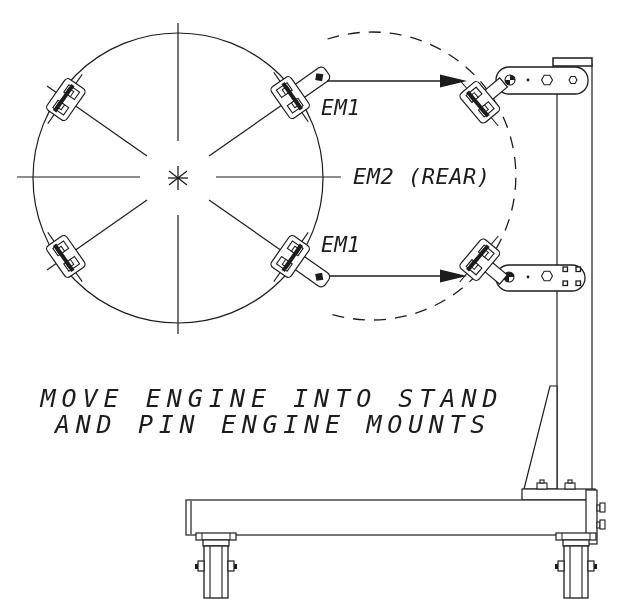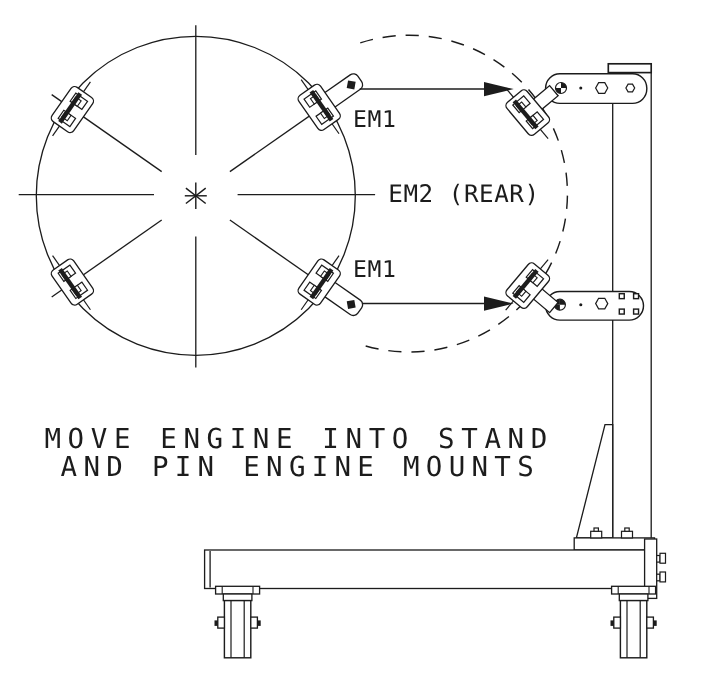--- a/index.html
+++ b/index.html
@@ -1,16 +1,16 @@
 <!DOCTYPE html>
 <html><head>
 <meta charset="utf-8">
 <style>
   html,body{margin:0;padding:0;background:#ffffff;}
-  .stage{position:relative;width:610px;height:616px;background:#ffffff;overflow:hidden;}
+  .stage{position:relative;width:610px;height:616px;background:#ffffff;overflow:hidden;font-style:italic;}
   svg{display:block;}
   text{font-family:"DejaVu Sans Mono","Liberation Mono",monospace;fill:#1c1c1c;}
   .ink{fill:#1c1c1c;stroke:none;}
   .wh{fill:#ffffff;}
   .nf{fill:none;}
 </style>
 </head>
 <body>
 
 <div class="stage">

